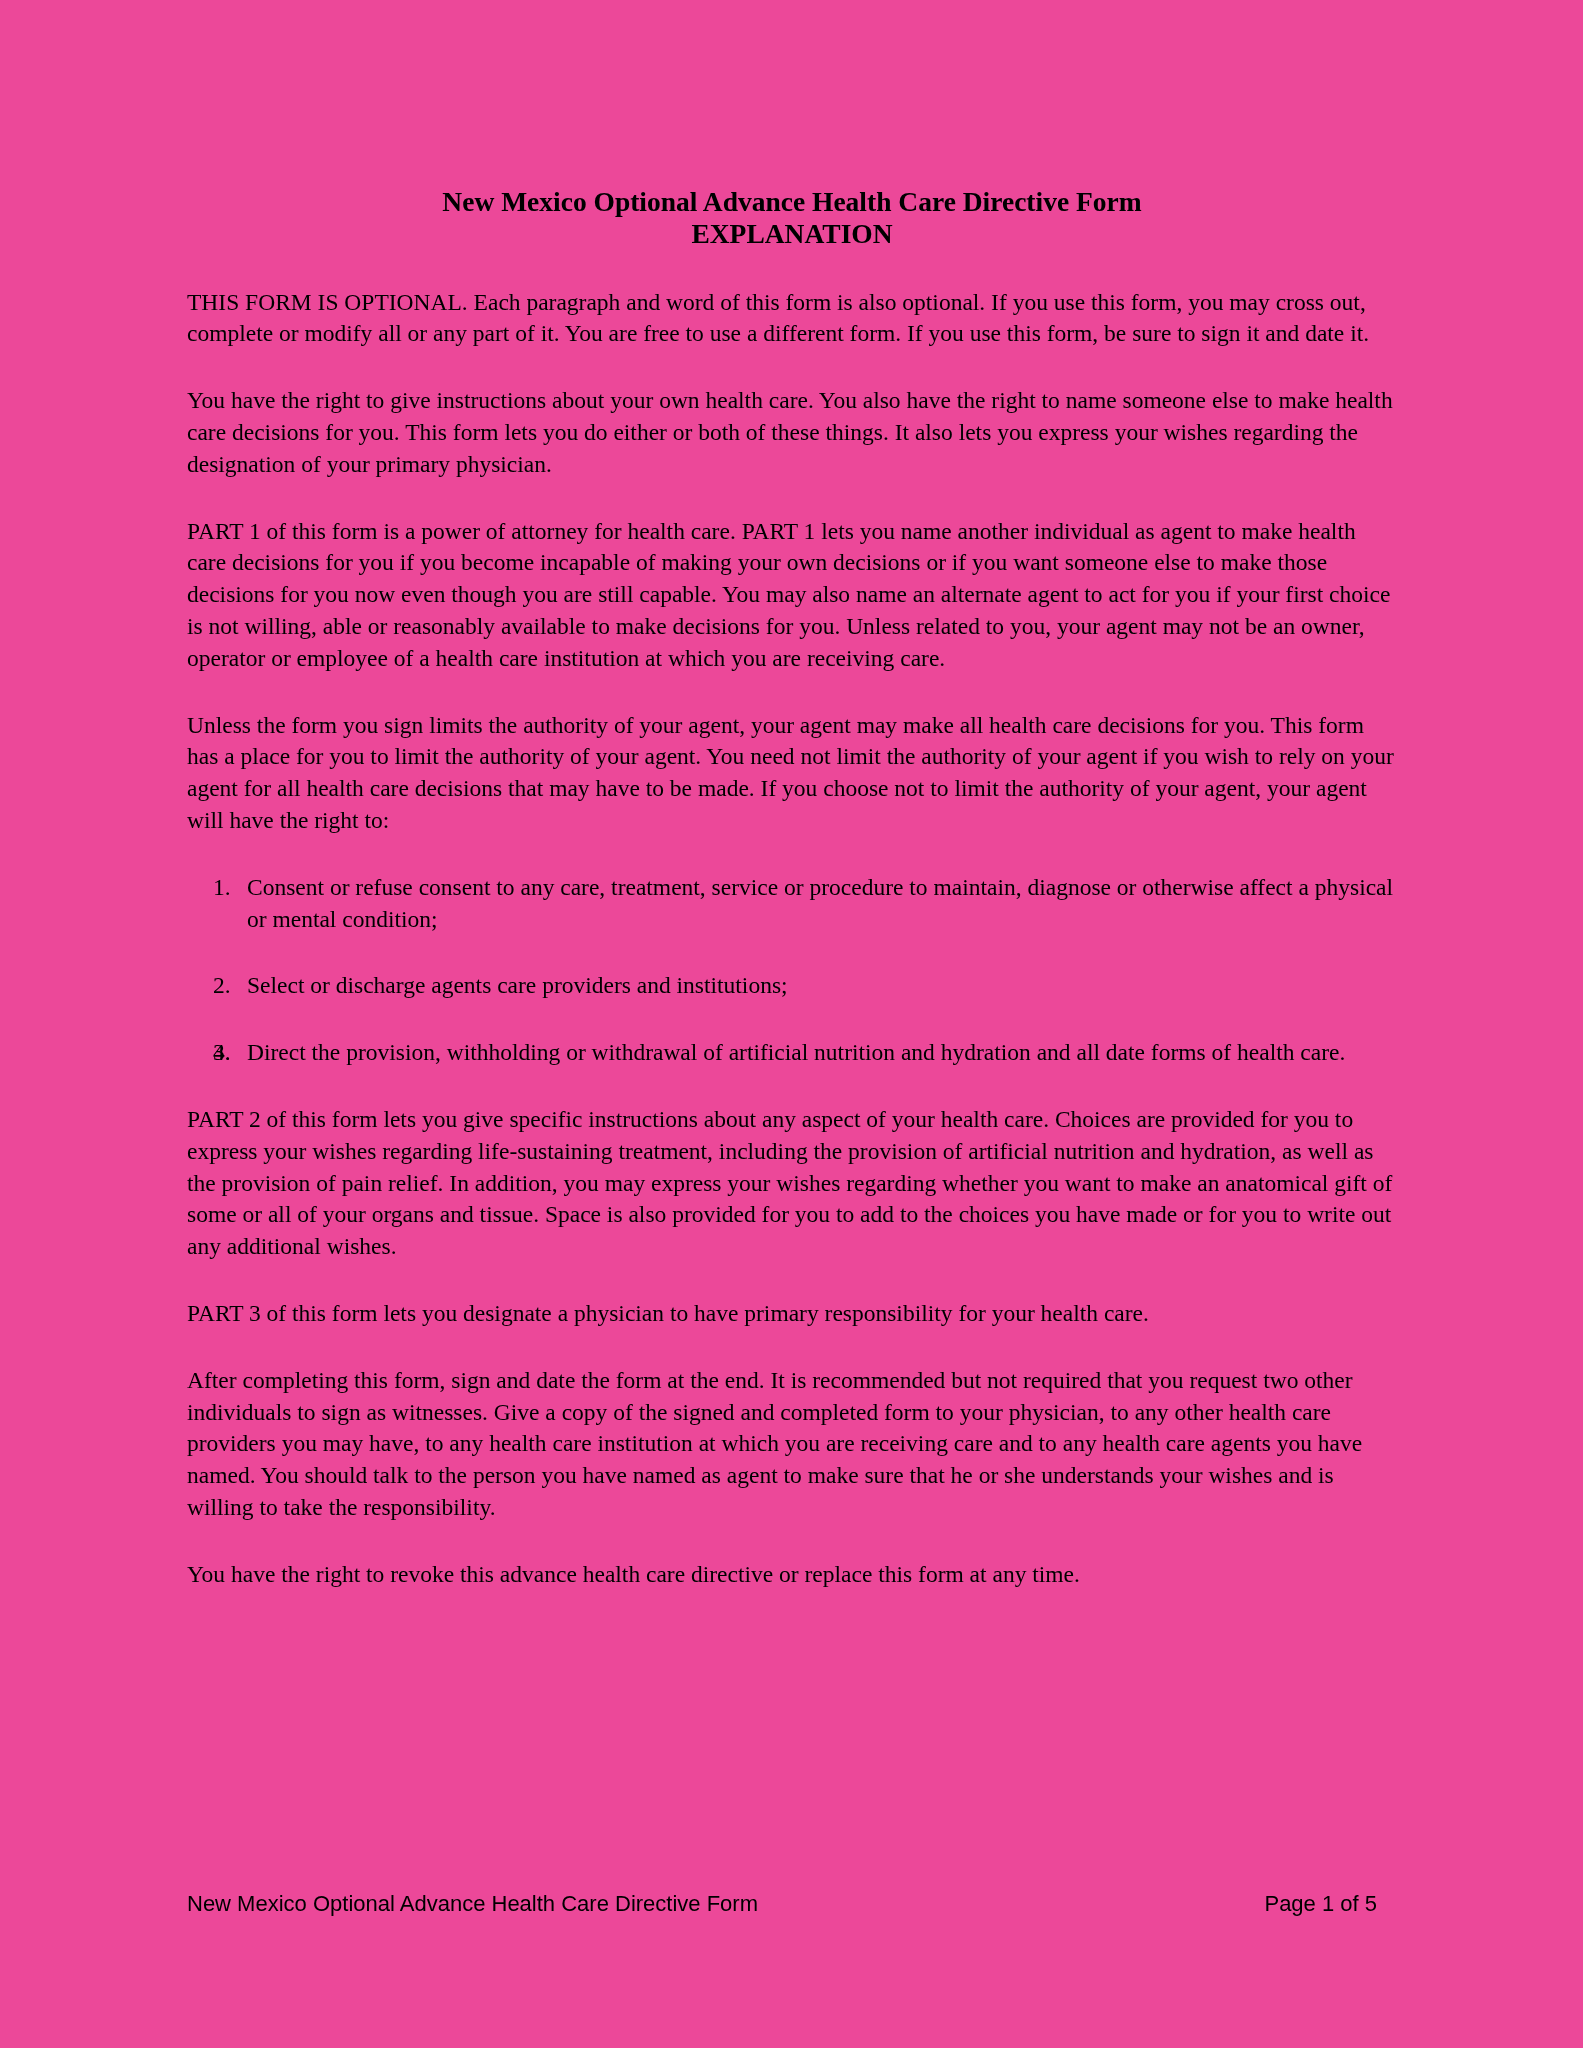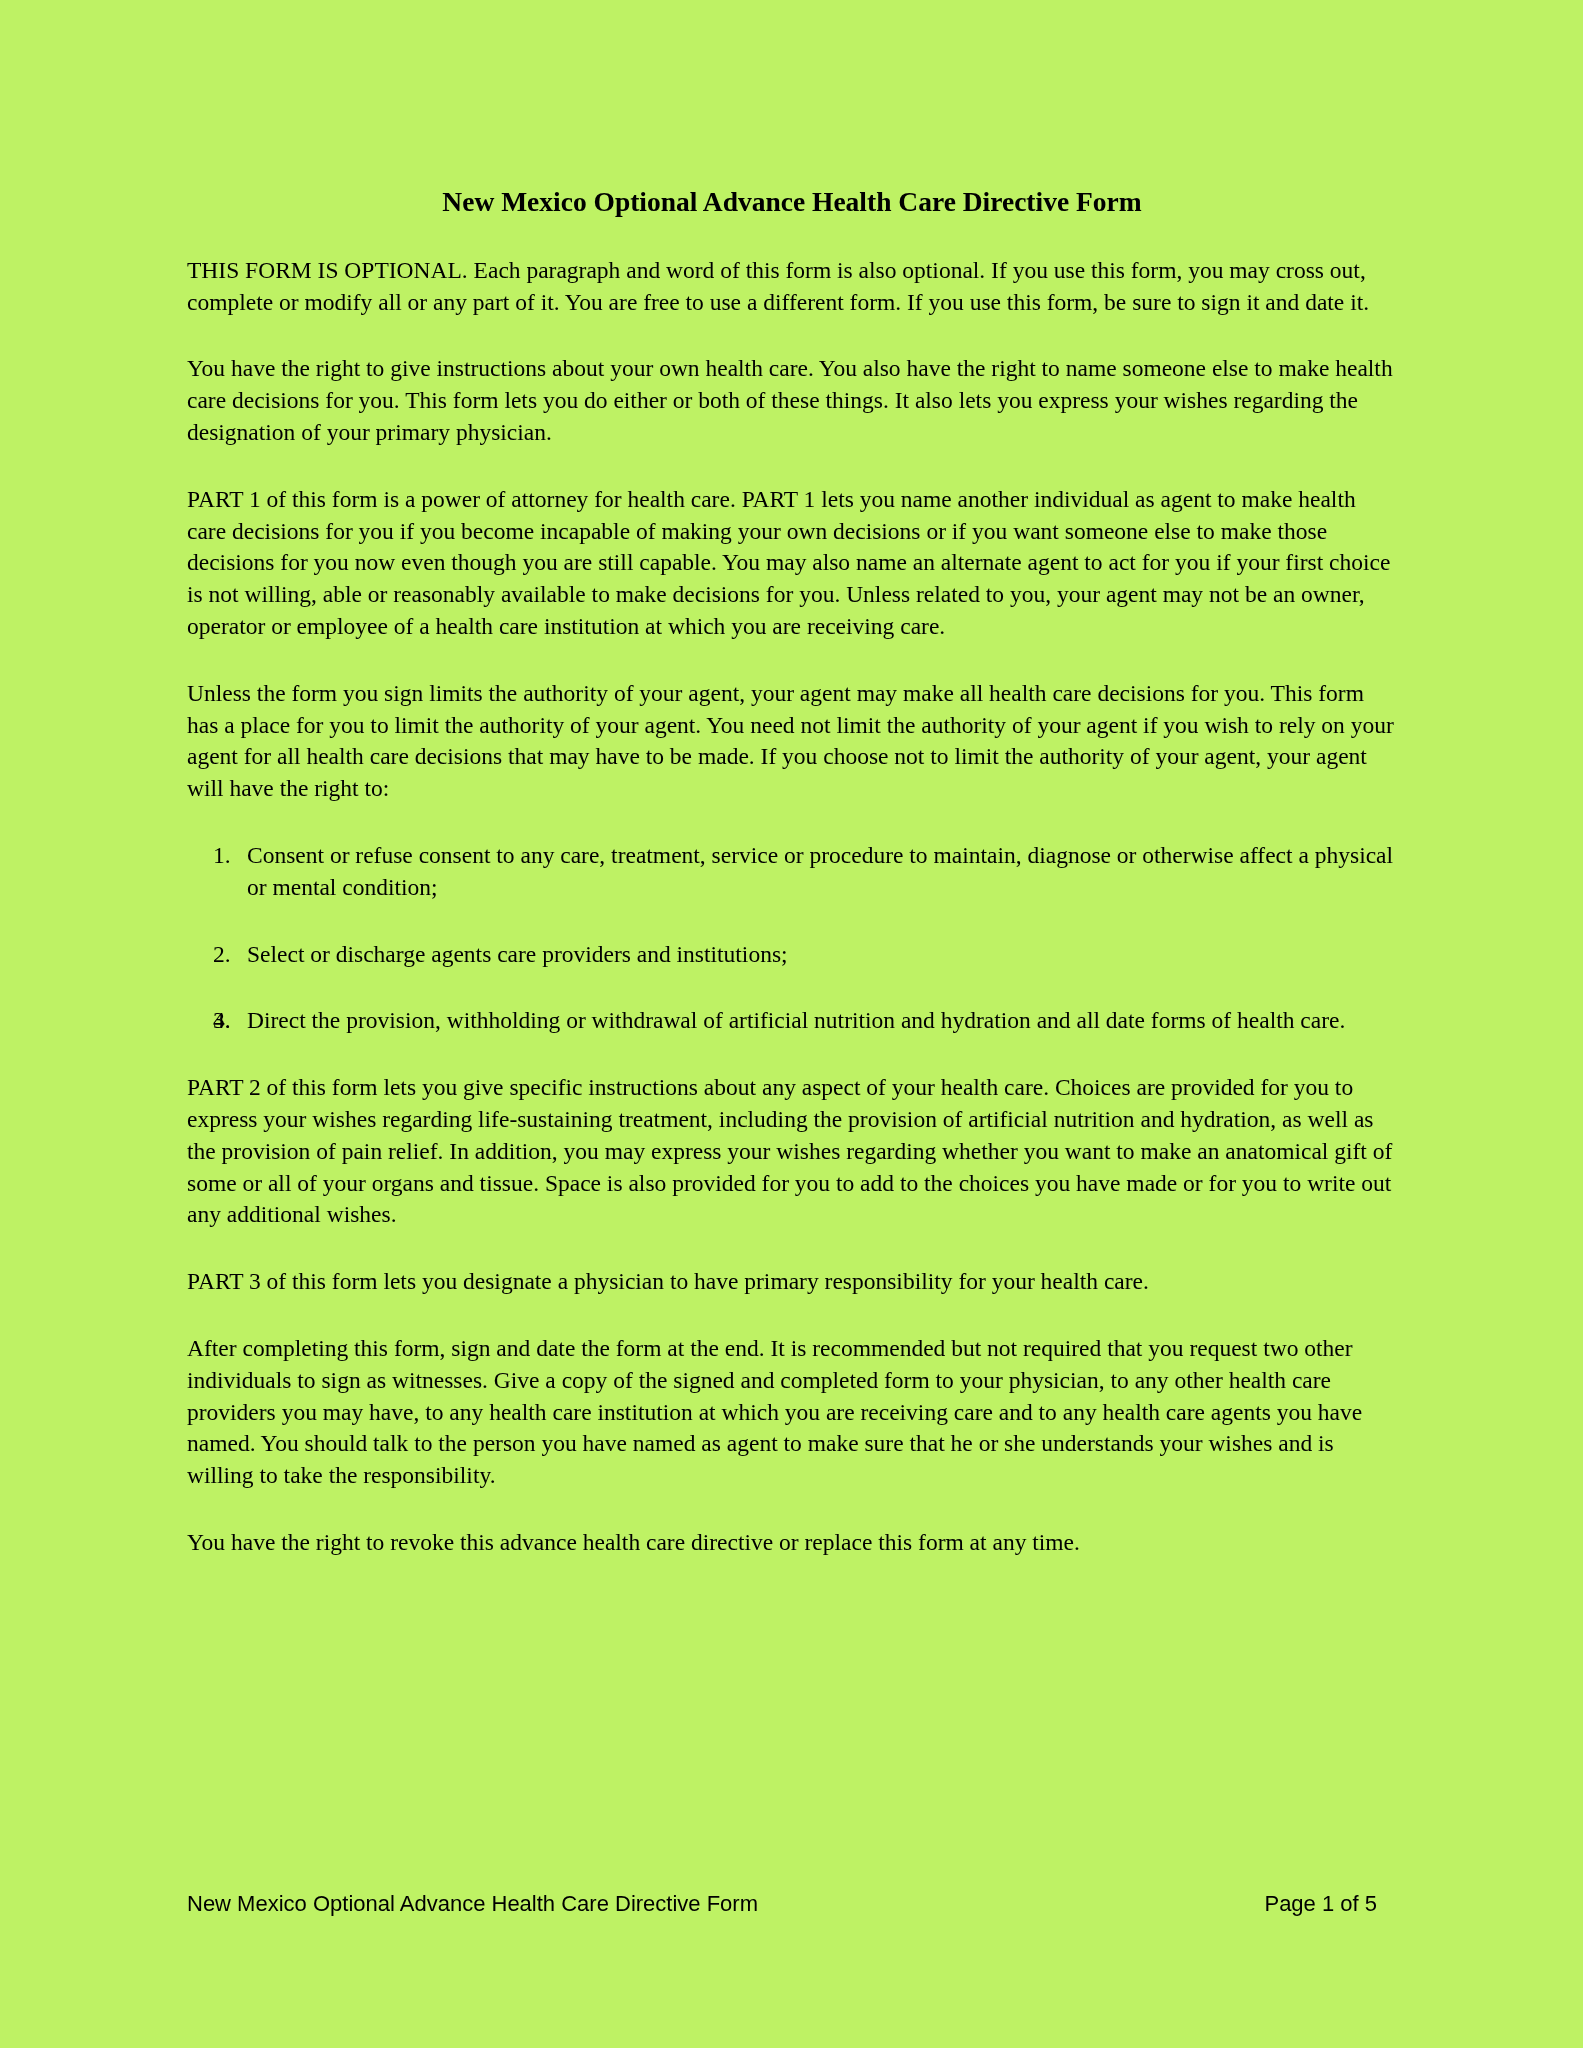--- a/index.html
+++ b/index.html
@@ -1,20 +1,20 @@
 <!DOCTYPE html>
 <html><head>
 <meta charset="utf-8">
 <style>
   html, body { margin: 0; padding: 0; background: #ffffff; }
   .page {
     position: relative;
     width: 1583px;
     height: 2048px;
-    background: #bef264;
+    background: #ec4899;
     color: #000000;
     overflow: hidden;
   }
   .content {
     position: absolute;
     left: 187px;
     top: 0;
     width: 1210px;
     padding-top: 186px;
     font-family: "Liberation Serif", "DejaVu Serif", serif;
@@ -59,20 +59,21 @@
 </style>
 </head>
 <body>
 
 <div class="page">
 
   <div class="content">
 
     <div class="doc-title">
       <div>New Mexico Optional Advance Health Care Directive Form</div>
+      <div>EXPLANATION</div>
     </div>
 
     <p class="para">THIS FORM IS OPTIONAL. Each paragraph and word of this form is also optional. If you use this form, you may cross out, complete or modify all or any part of it. You are free to use a different form. If you use this form, be sure to sign it and date it.</p>
 
     <p class="para">You have the right to give instructions about your own health care. You also have the right to name someone else to make health care decisions for you. This form lets you do either or both of these things. It also lets you express your wishes regarding the designation of your primary physician.</p>
 
     <p class="para">PART 1 of this form is a power of attorney for health care. PART 1 lets you name another individual as agent to make health care decisions for you if you become incapable of making your own decisions or if you want someone else to make those decisions for you now even though you are still capable. You may also name an alternate agent to act for you if your first choice is not willing, able or reasonably available to make decisions for you. Unless related to you, your agent may not be an owner, operator or employee of a health care institution at which you are receiving care.</p>
 
     <p class="para">Unless the form you sign limits the authority of your agent, your agent may make all health care decisions for you. This form has a place for you to limit the authority of your agent. You need not limit the authority of your agent if you wish to rely on your agent for all health care decisions that may have to be made. If you choose not to limit the authority of your agent, your agent will have the right to:</p>
 

